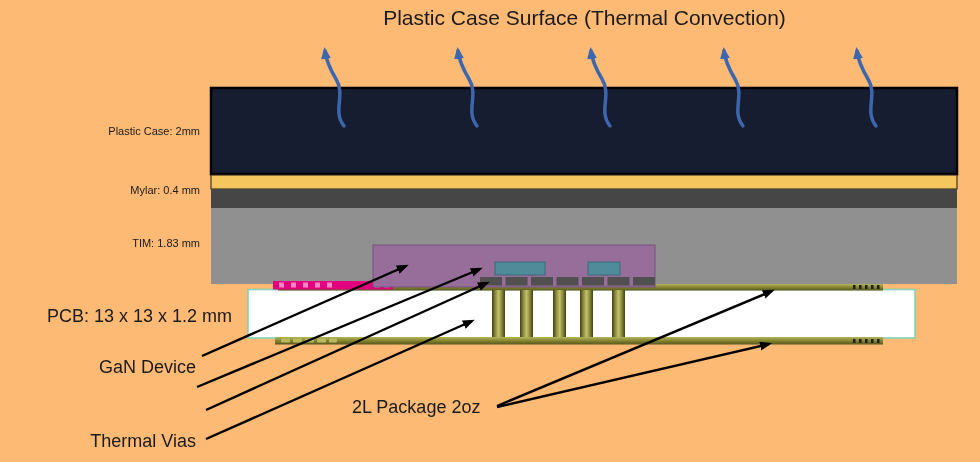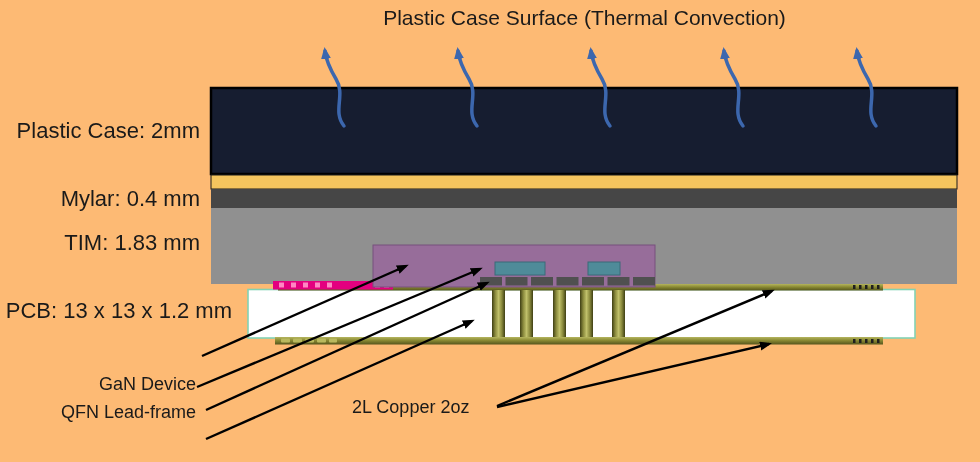--- a/index.html
+++ b/index.html
@@ -3,29 +3,29 @@
 <meta charset="utf-8">
 <style>
   html,body{margin:0;padding:0;background:#fff;}
   .stage{
     position:relative;width:980px;height:462px;background:#fdba74;overflow:hidden;
     font-family:Liberation Sans, sans-serif;color:#000;
   }
   .stage svg{position:absolute;left:0;top:0;}
   .lbl{position:absolute;white-space:nowrap;color:#1a1a1a;}
   .lbl-title{left:212px;top:6px;width:745px;text-align:center;font-size:21px;}
-  .lbl-left{right:780px;text-align:right;font-size:22px;line-height:20px;}
+  .lbl-left{right:780px;text-align:right;font-size:11px;line-height:20px;}
   .lbl-case{top:121px;}
   .lbl-shield{top:171px;}
-  .lbl-mylar{top:189px;text-align:center;}
+  .lbl-mylar{top:180px;text-align:center;}
   .lbl-tim{top:233px;}
-  .lbl-pcb{right:748px;top:298px;text-align:left;font-size:22px;}
+  .lbl-pcb{right:748px;top:306px;text-align:left;font-size:18px;}
   .lbl-bottom{right:784px;text-align:right;font-size:18px;line-height:22px;}
   .lbl-qfn{top:347px;}
-  .lbl-gan{top:373px;}
+  .lbl-gan{top:356px;}
   .lbl-lead{top:401px;}
   .lbl-vias{top:430px;}
   .lbl-copper{left:352px;top:397px;font-size:18px;}
 </style>
 </head>
 <body>
 
 <div class="stage">
 
   <svg width="980" height="462" viewBox="0 0 980 462">
@@ -133,15 +133,15 @@
   </svg>
 
   <div class="lbl lbl-title">Plastic Case Surface (Thermal Convection)</div>
 
   <div class="lbl lbl-left lbl-case">Plastic Case: 2mm</div>
   <div class="lbl lbl-left lbl-mylar">Mylar: 0.4 mm</div>
   <div class="lbl lbl-left lbl-tim">TIM: 1.83 mm</div>
   <div class="lbl lbl-pcb">PCB: 13 x 13 x 1.2 mm</div>
 
   <div class="lbl lbl-bottom lbl-gan">GaN Device</div>
-  <div class="lbl lbl-bottom lbl-lead">QFN Lead-frame</div>
-  <div class="lbl lbl-copper">2L Copper 2oz</div>
+  <div class="lbl lbl-bottom lbl-vias">Thermal Vias</div>
+  <div class="lbl lbl-copper">2L Package 2oz</div>
 </div>
 
 </body></html>

